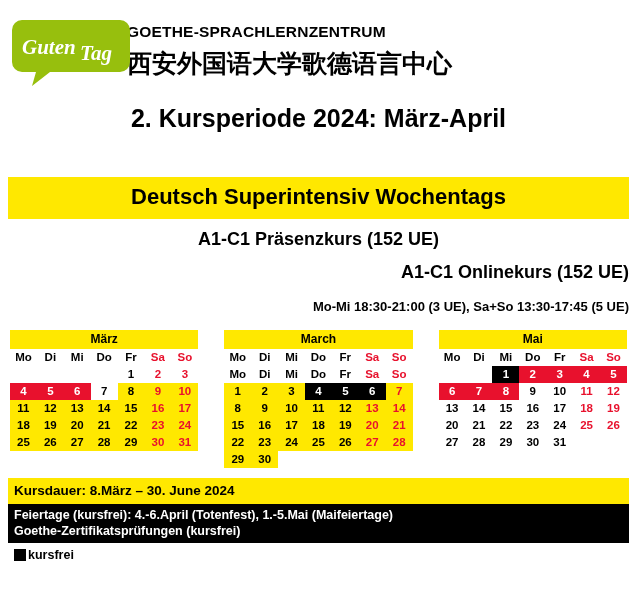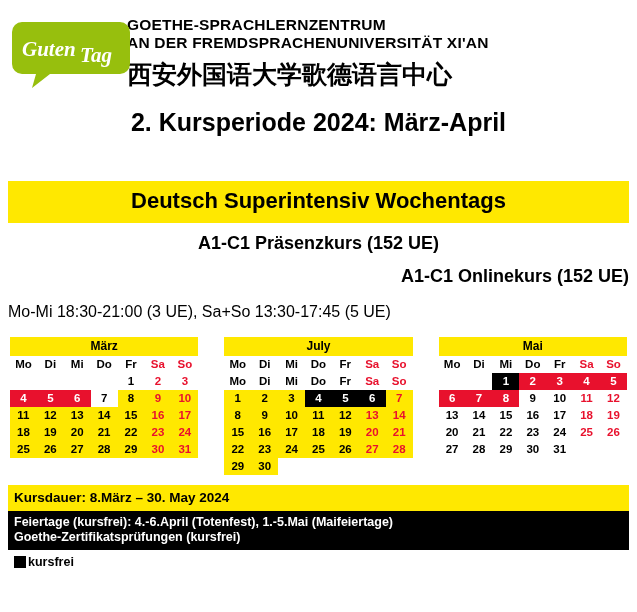--- a/index.html
+++ b/index.html
@@ -38,21 +38,21 @@
   }
   .line-course {
     text-align:center; font-size: 18px; font-weight: bold;
     padding: 10px 0 2px 0;
   }
   .line-course2 {
     text-align:right; font-size: 18px; font-weight: bold;
     padding: 10px 0 2px 0;
   }
   .line-times {
-    text-align:left; font-size: 16px; font-weight: normal;
+    text-align:right; font-size: 13px; font-weight: bold;
     padding: 14px 0 16px 0;
   }
 
   
   .cal-row { display:flex; gap: 26px; padding: 0 2px; }
   .cal { flex: 1 1 0; }
   .cal-title {
     text-align:center; font-weight:bold; font-size: 12px;
     background: #ffe800; padding: 2px 0 3px 0;
   }
@@ -95,21 +95,20 @@
   <div class="header">
     <div class="logo">
       <svg width="118" height="70" viewBox="0 0 118 70" xmlns="http://www.w3.org/2000/svg">
         <path d="M10,4 H108 A10,10 0 0 1 118,14 V46 A10,10 0 0 1 108,56 H38 L20,70 L24,56 H10 A10,10 0 0 1 0,46 V14 A10,10 0 0 1 10,4 Z" fill="#97bf0d"></path>
         <text x="10" y="38" font-family="Liberation Serif, serif" font-size="21" font-style="italic" font-weight="bold" fill="#ffffff">Guten</text>
         <text x="68" y="44" font-family="Liberation Serif, serif" font-size="21" font-style="italic" font-weight="bold" fill="#ffffff">Tag</text>
       </svg>
     </div>
     <div class="titles">
       <div class="title-de1">GOETHE-SPRACHLERNZENTRUM</div>
-      <div class="title-de2">AN DER FREMDSPRACHENUNIVERSITÄT XI'AN</div>
       <div class="title-cn">西安外国语大学歌德语言中心</div>
     </div>
   </div>
 
   <div class="banner-period">2. Kursperiode 2024: März-April</div>
   <div class="banner-yellow">Deutsch Superintensiv Wochentags</div>
   <div class="line-course">A1-C1 Präsenzkurs (152 UE)</div>
   <div class="line-course2">A1-C1 Onlinekurs (152 UE)</div>
   <div class="line-times">Mo-Mi 18:30-21:00 (3 UE), Sa+So 13:30-17:45 (5 UE)</div>
 
@@ -173,21 +172,21 @@
               <td class="yellow-bg">28</td>
               <td class="yellow-bg">29</td>
               <td class="yellow-bg sat">30</td>
               <td class="yellow-bg sun">31</td>
             </tr>
           </tbody>
       </table>
     </div>
 
     <div class="cal">
-      <div class="cal-title">July</div>
+      <div class="cal-title">March</div>
       <table class="cal-table">
         <thead>
           <tr>
             <th>Mo</th>
             <th>Di</th>
             <th>Mi</th>
             <th>Do</th>
             <th>Fr</th>
             <th class="hdr-sat">Sa</th>
             <th class="hdr-sun">So</th>
@@ -312,21 +311,21 @@
               <td class="empty"></td>
               <td class="empty"></td>
             </tr>
           </tbody>
       </table>
     </div>
 
   </div>
 
   <div class="footer">
-    <div class="bar-yellow">Kursdauer: 8.März – 30. May 2024</div>
+    <div class="bar-yellow">Kursdauer: 8.März – 30. June 2024</div>
     <div class="bar-red">
       <span class="l2">Feiertage (kursfrei): 4.-6.April (Totenfest), 1.-5.Mai (Maifeiertage)</span>
       <span class="l2">Goethe-Zertifikatsprüfungen (kursfrei)</span>
     </div>
     <div class="legend">
       <span class="legend-item">
         <span class="swatch"></span>
         <span class="legend-text">kursfrei</span>
       </span>
     </div>

